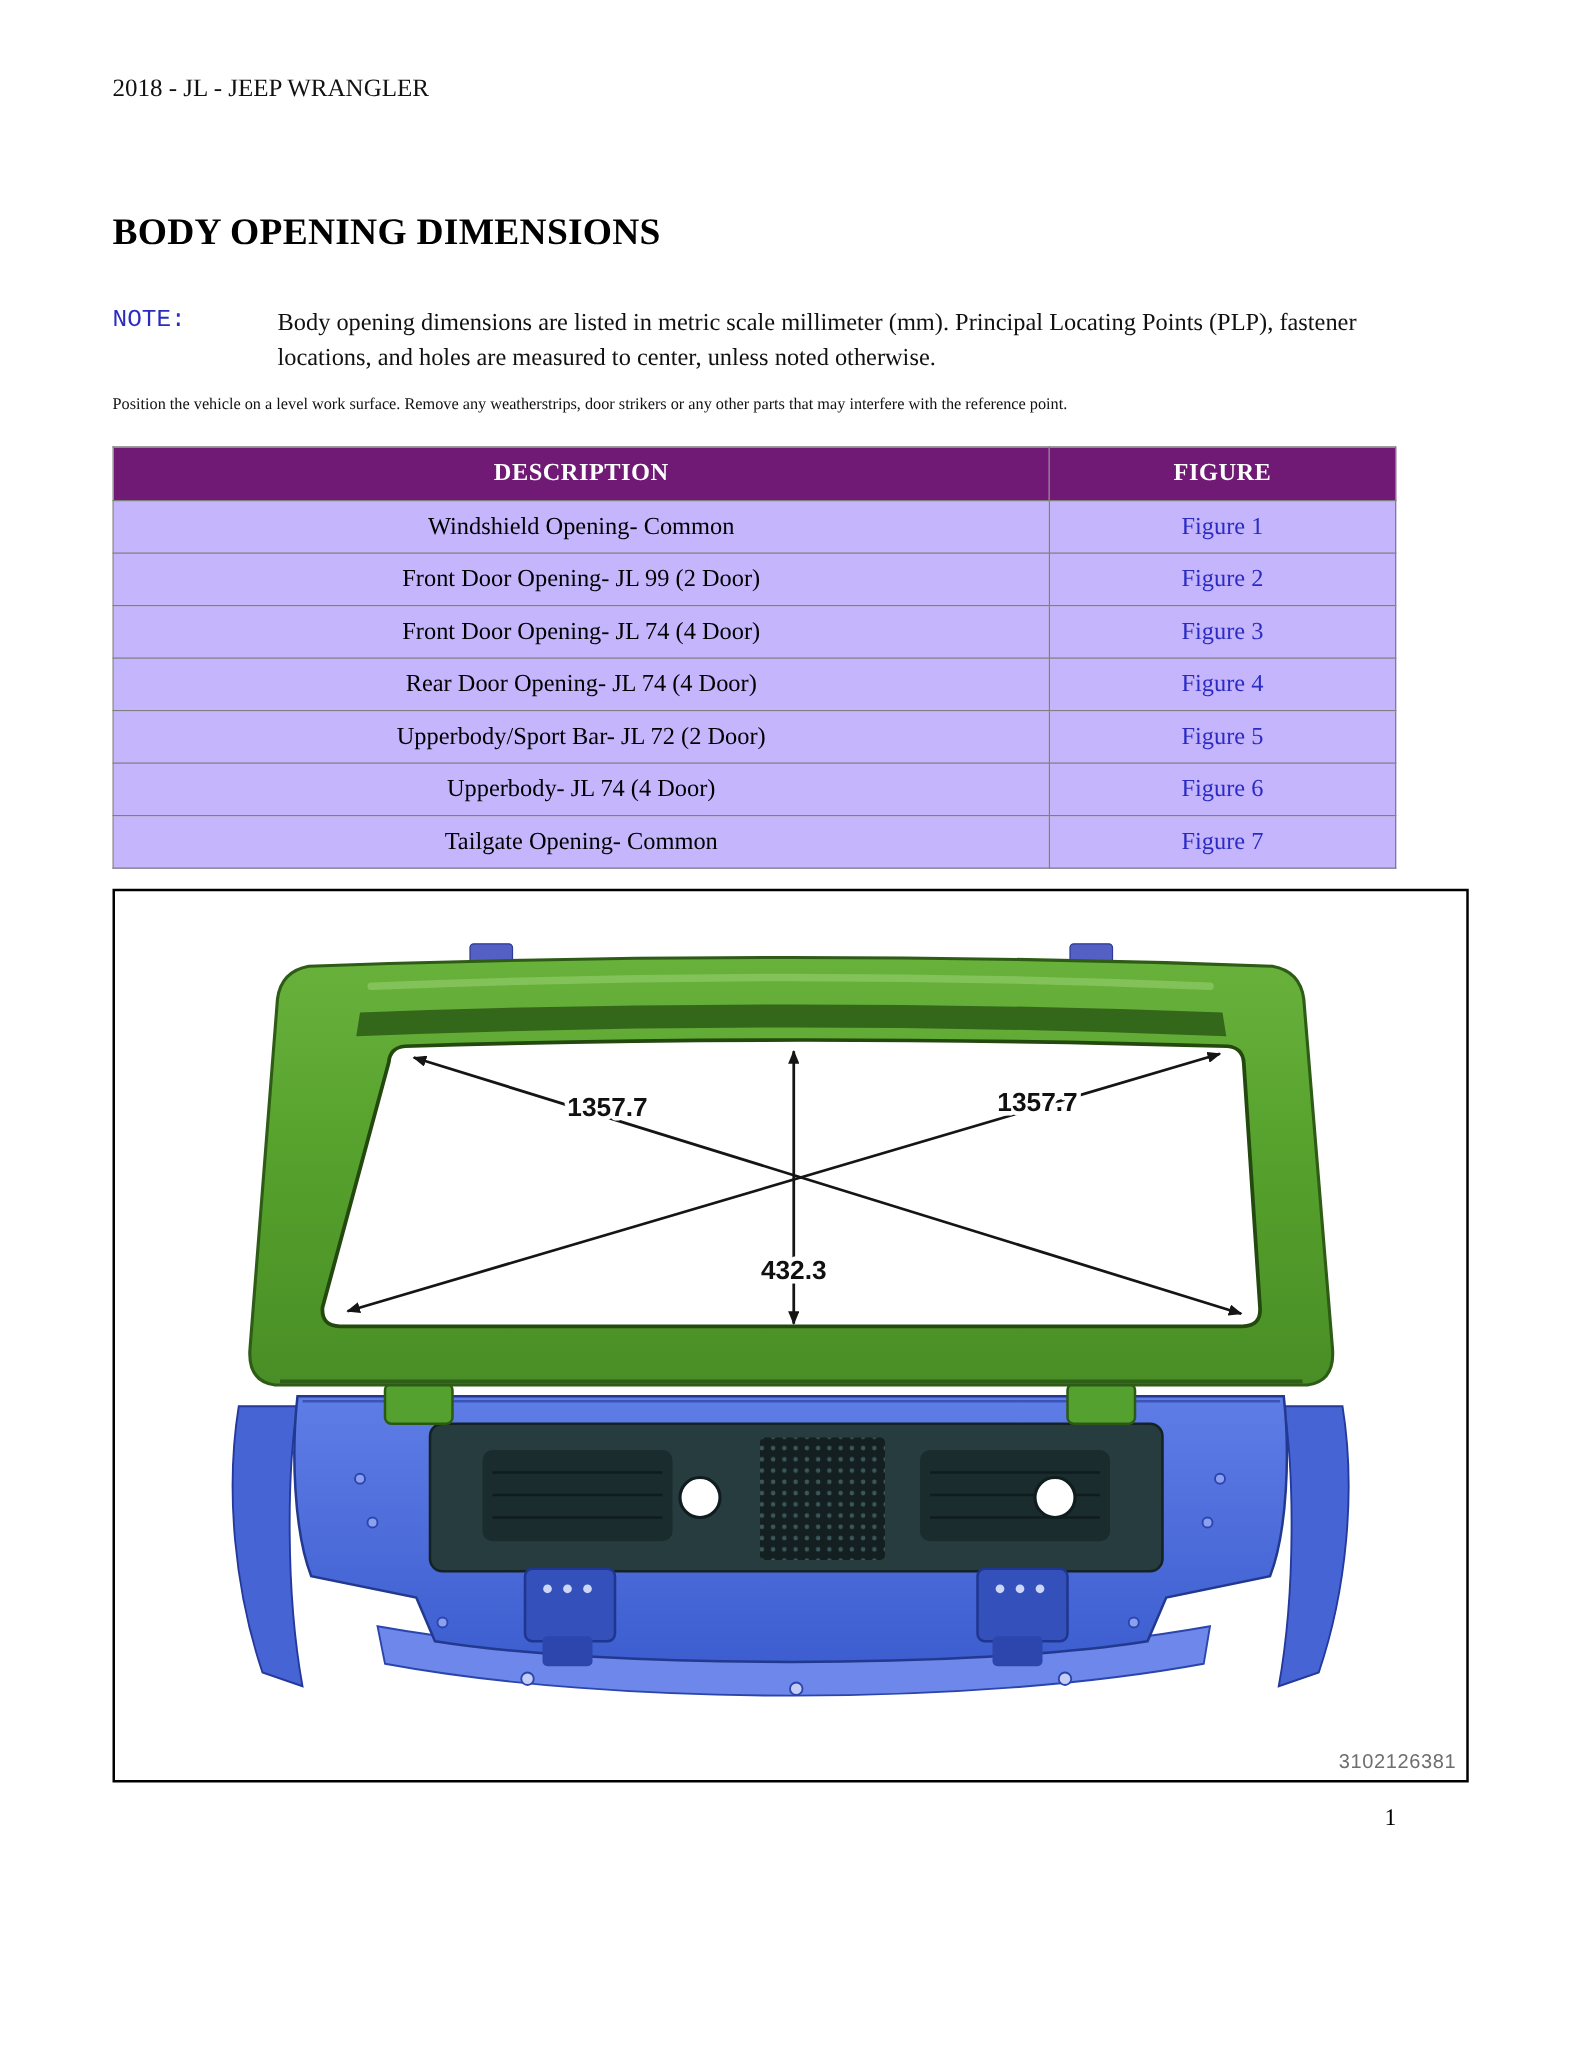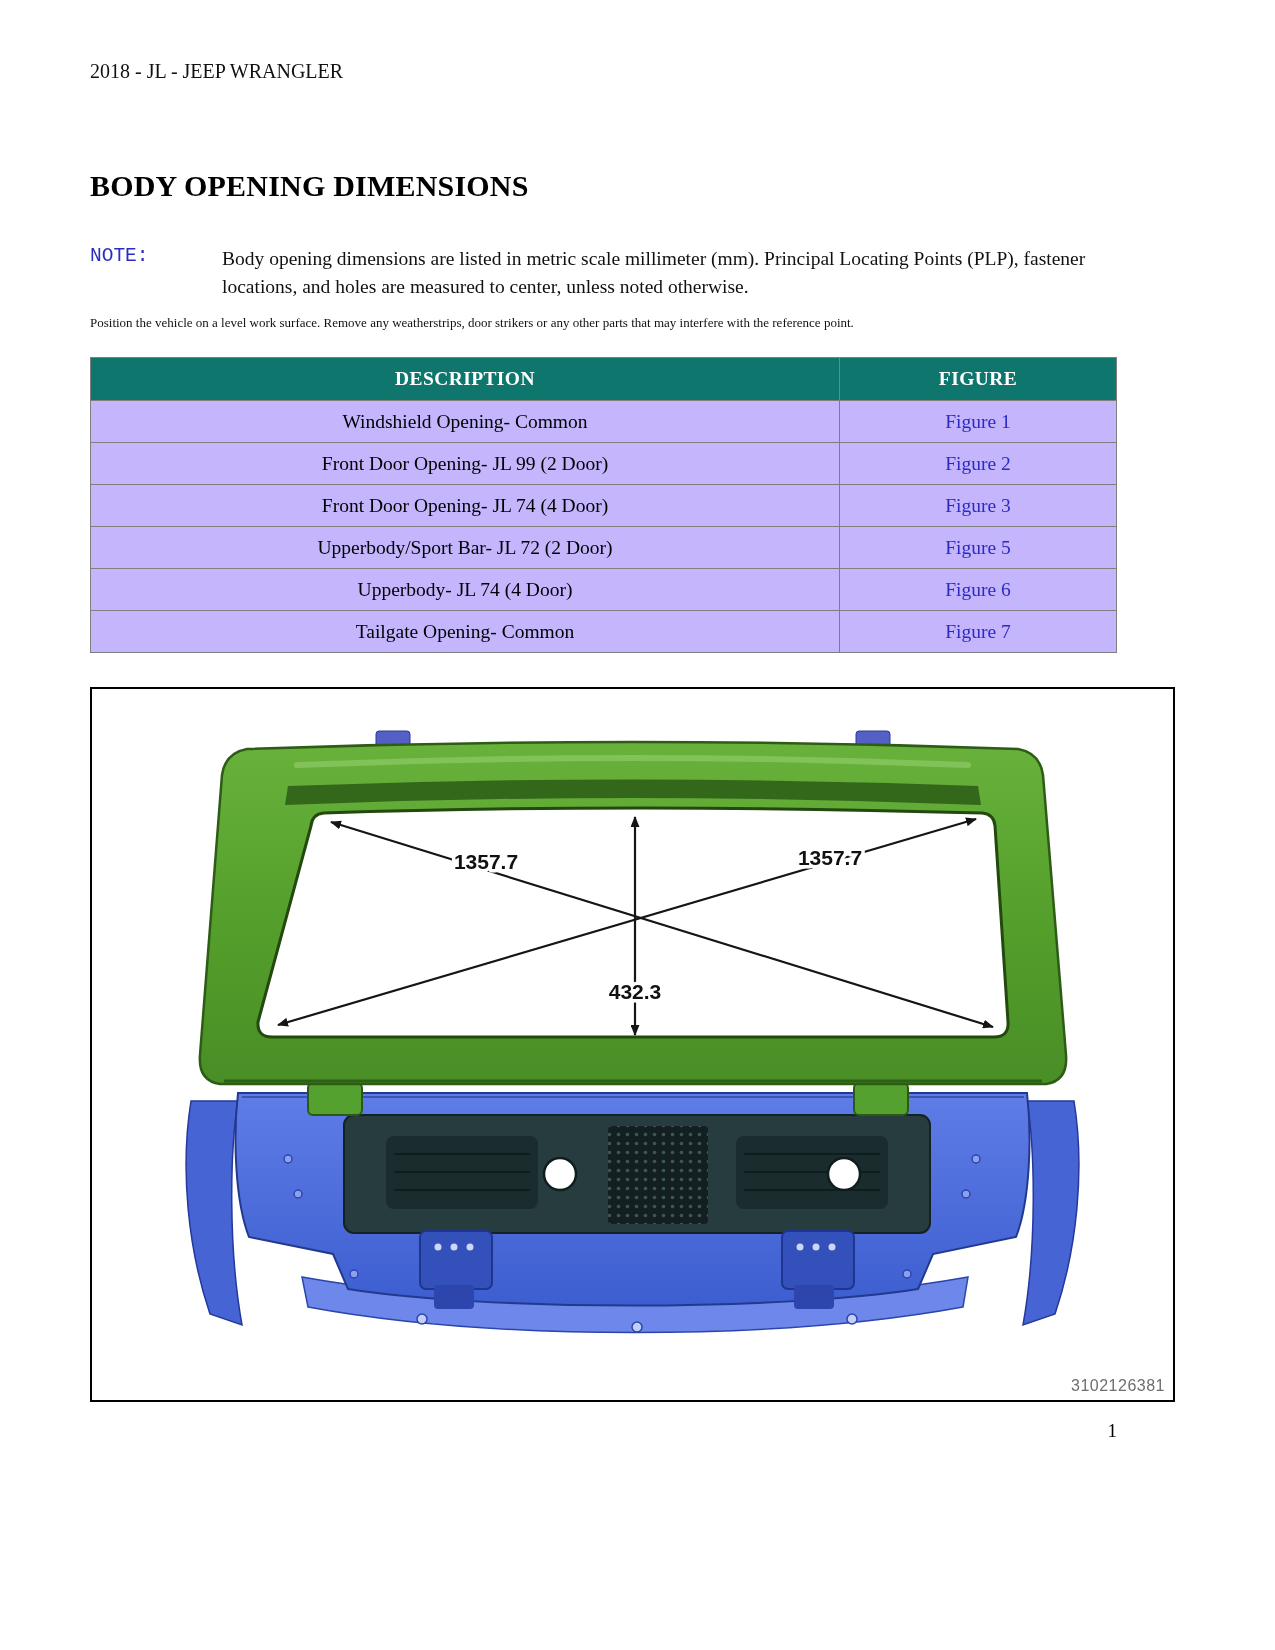--- a/index.html
+++ b/index.html
@@ -32,33 +32,33 @@
     width: 1027px;
     border-collapse: collapse;
   }
   .dim-table th, .dim-table td {
     border: 1px solid #7f7f7f;
     text-align: center;
     vertical-align: middle;
     font-size: 19.5px;
   }
   .dim-table th {
-    background: #0f766e;
+    background: #701a75;
     color: #ffffff;
     font-weight: bold;
     letter-spacing: 0.4px;
     height: 43px;
   }
   .dim-table td { height: 42px; background: #c4b5fd; }
   .dim-table .col-desc { width: 73%; }
   .dim-table .col-fig { width: 27%; }
   .fig-link { color: #2b2bc2; text-decoration: none; cursor: pointer; }
 
   .figure-box {
-    margin-top: 34px;
+    margin-top: 16px;
     position: relative;
     width: 1085px; height: 715px;
     border: 2px solid #000;
     background: #fff;
   }
   .figure-box svg { display: block; width: 100%; height: 100%; }
   .image-id {
     position: absolute;
     right: 8px; bottom: 5px;
     font-family: "Liberation Sans", sans-serif;
@@ -121,20 +121,24 @@
         <td>Windshield Opening- Common</td>
         <td><a href="#" class="fig-link">Figure 1</a></td>
       </tr>
       <tr>
         <td>Front Door Opening- JL 99 (2 Door)</td>
         <td><a href="#" class="fig-link">Figure 2</a></td>
       </tr>
       <tr>
         <td>Front Door Opening- JL 74 (4 Door)</td>
         <td><a href="#" class="fig-link">Figure 3</a></td>
+      </tr>
+      <tr>
+        <td>Rear Door Opening- JL 74 (4 Door)</td>
+        <td><a href="#" class="fig-link">Figure 4</a></td>
       </tr>
       <tr>
         <td>Upperbody/Sport Bar- JL 72 (2 Door)</td>
         <td><a href="#" class="fig-link">Figure 5</a></td>
       </tr>
       <tr>
         <td>Upperbody- JL 74 (4 Door)</td>
         <td><a href="#" class="fig-link">Figure 6</a></td>
       </tr>
       <tr>

